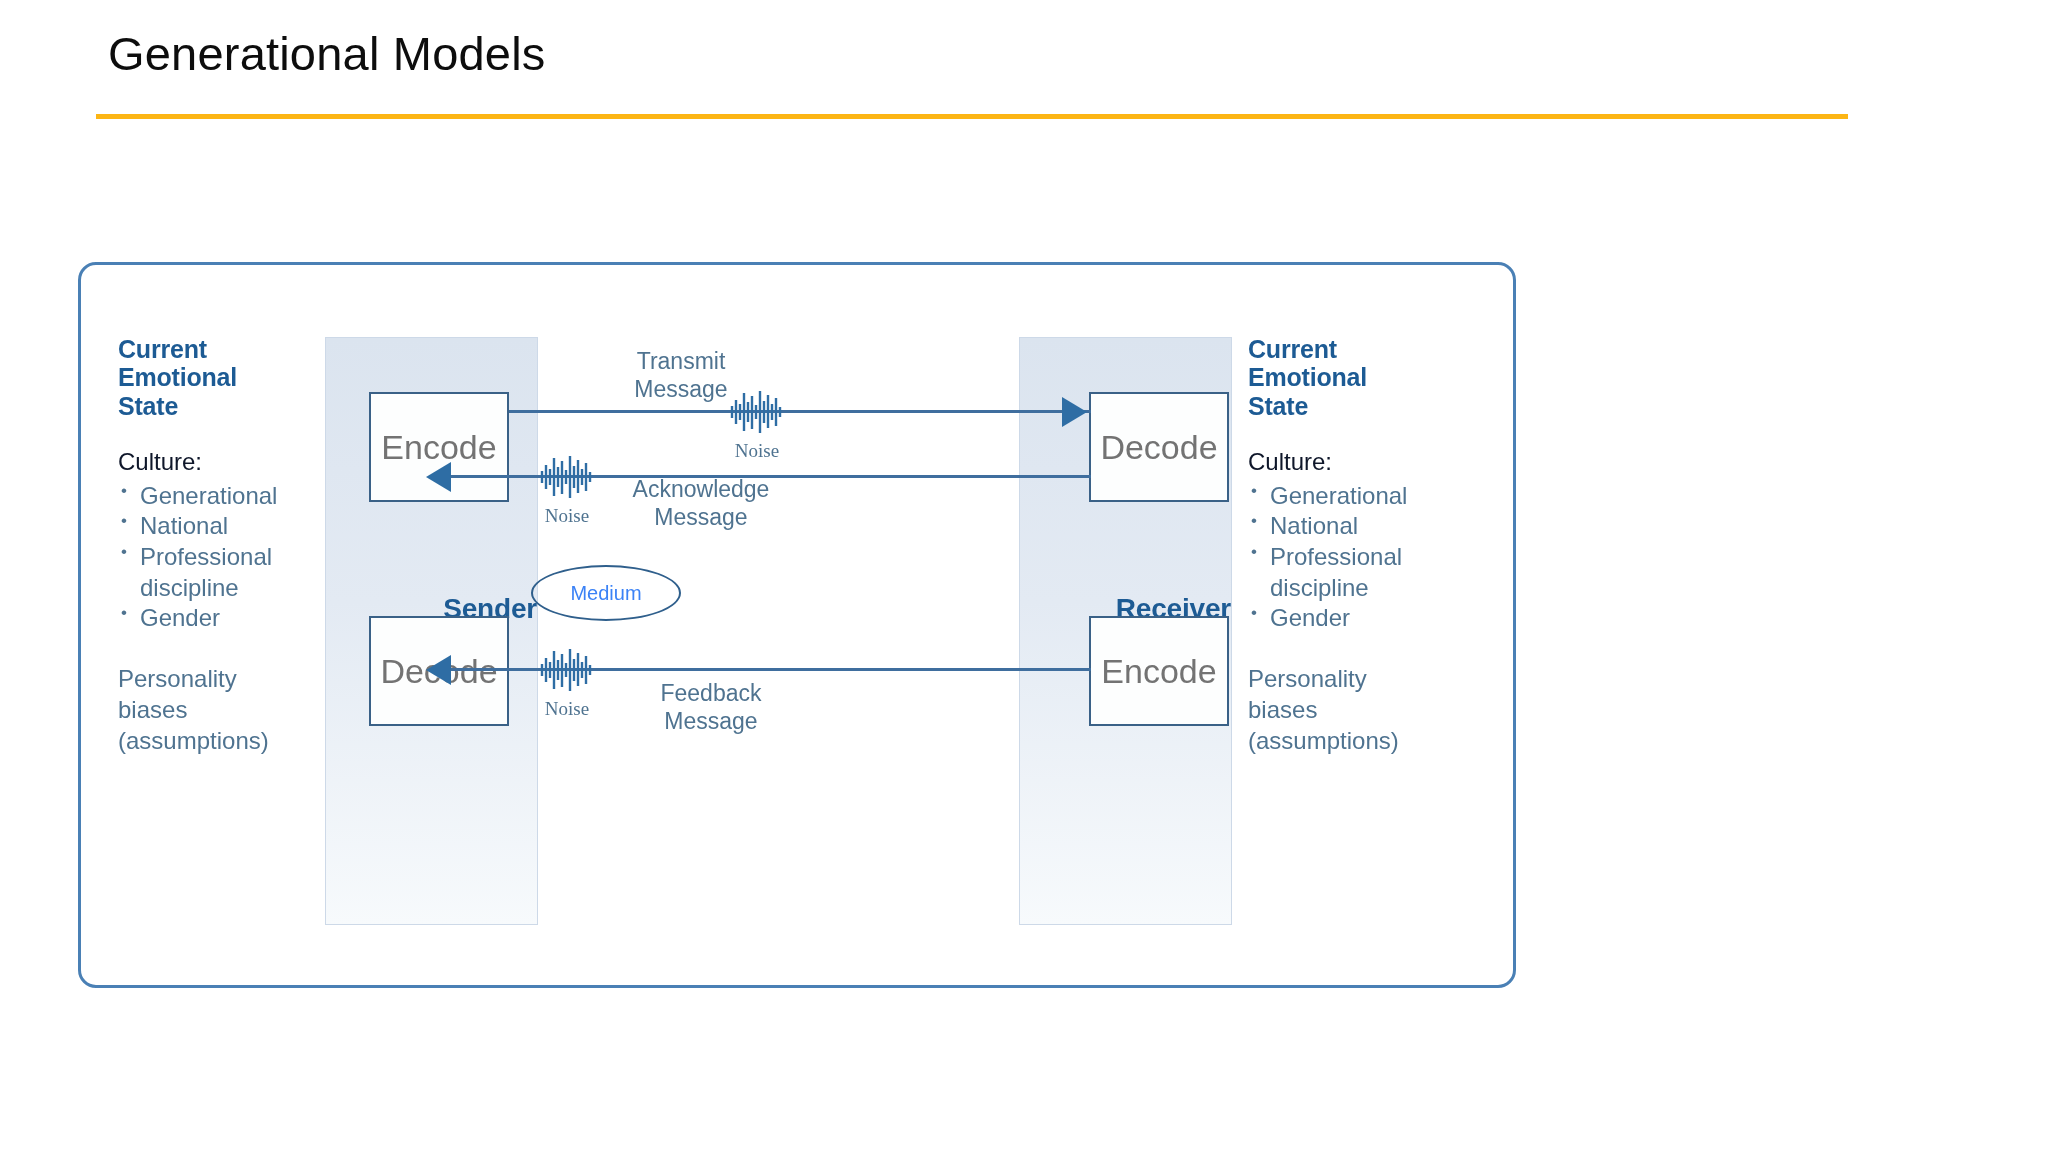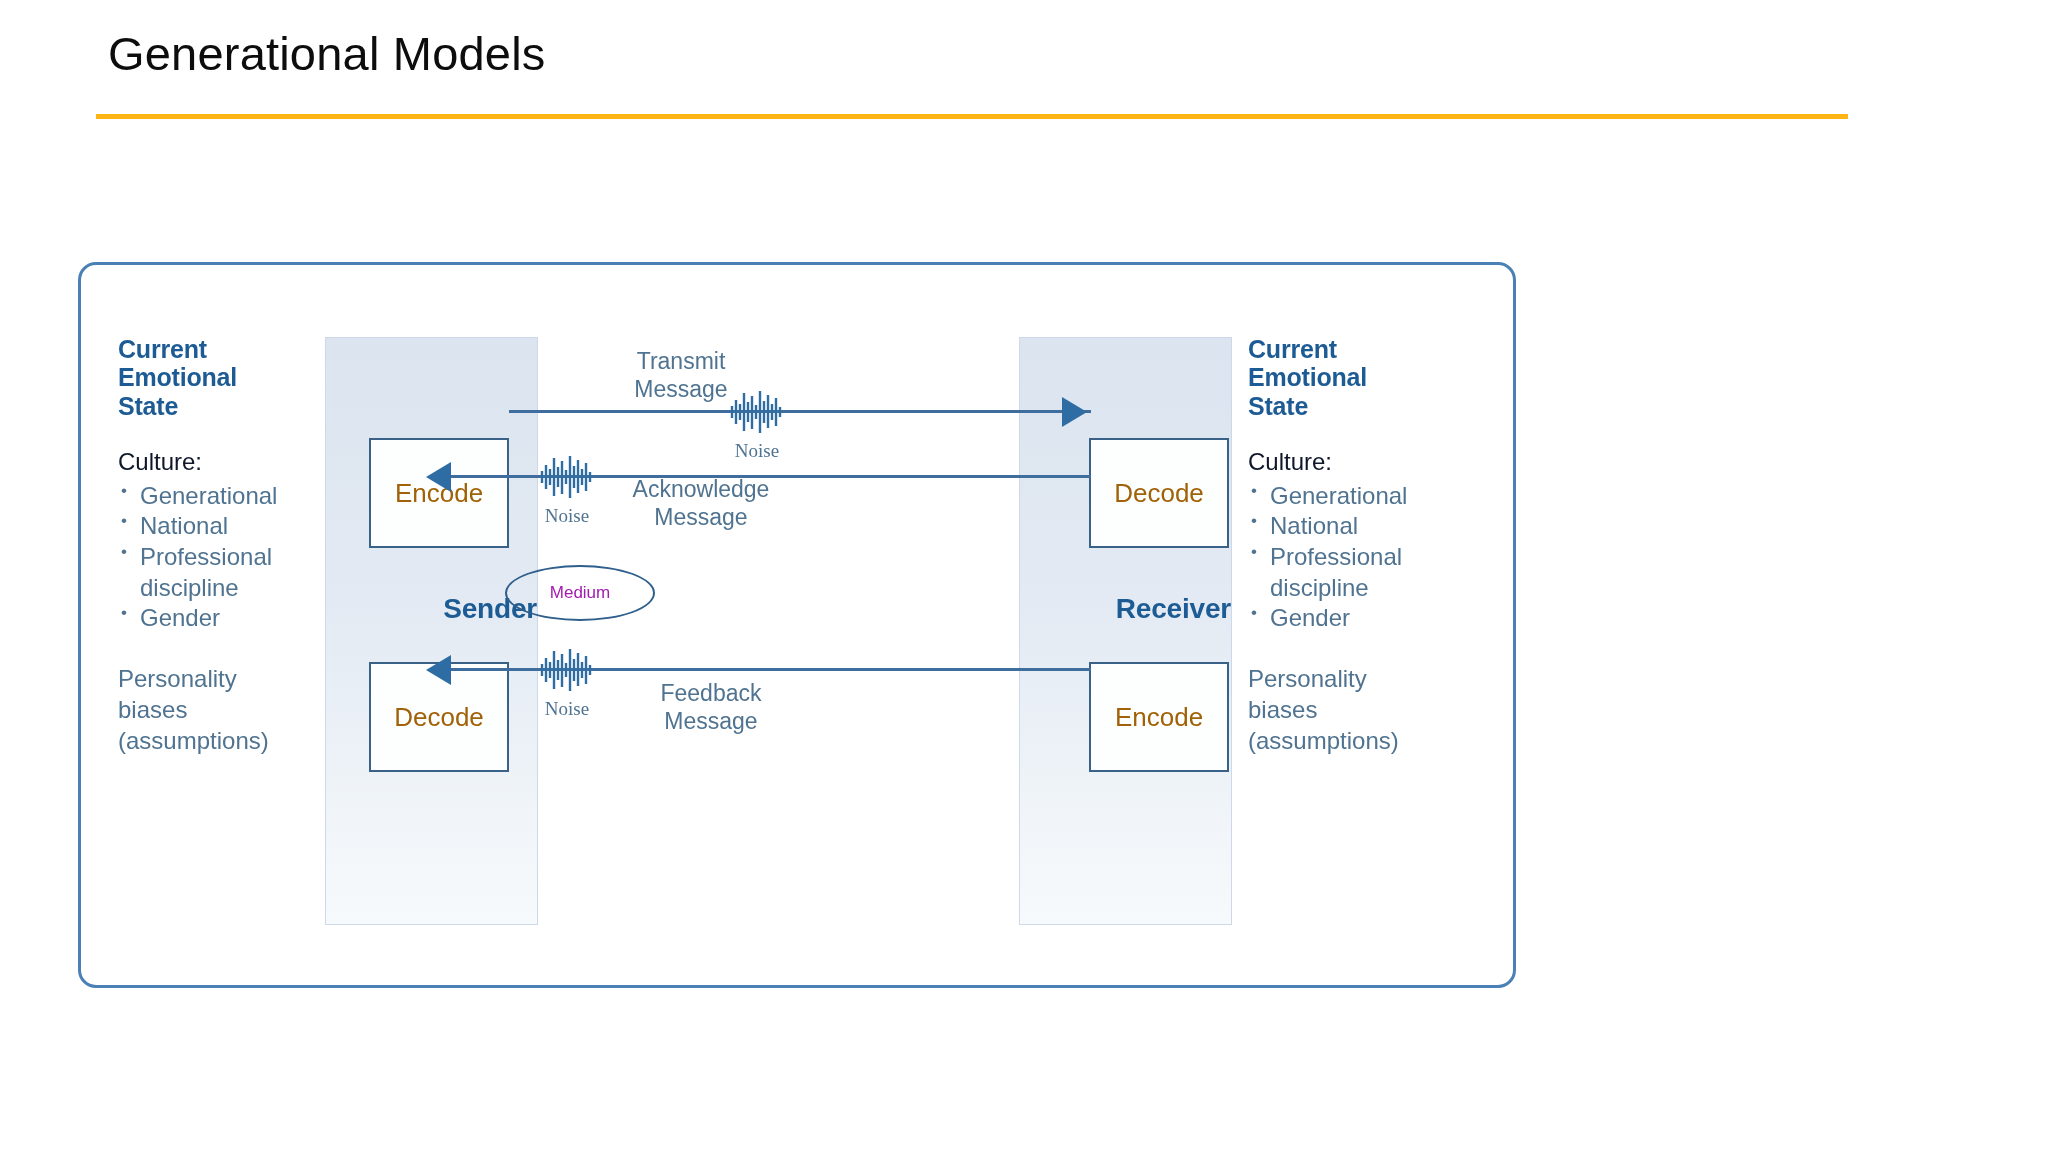--- a/index.html
+++ b/index.html
@@ -142,23 +142,22 @@
   .codec-box {
     position: absolute;
     width: 140px;
     height: 110px;
     background: #fdfefe;
     border: 2px solid #3a6187;
     box-sizing: border-box;
     display: flex;
     align-items: center;
     justify-content: center;
-    font-size: 26px;
-    color: #a16207;
-    margin-top: 46px;
+    font-size: 34px;
+    color: #737373;
   }
   #box-sender-encode   { left: 288px;  top: 127px; }
   #box-sender-decode   { left: 288px;  top: 351px; }
   #box-receiver-encode { left: 1008px; top: 351px; }
   #box-receiver-decode { left: 1008px; top: 127px; }
 
   
   .conn-line {
     position: absolute;
     height: 3px;
@@ -210,32 +209,32 @@
     text-align: center;
     white-space: nowrap;
   }
   #label-transmit    { left: 470px; top: 82px;  width: 260px; }
   #label-acknowledge { left: 470px; top: 210px; width: 300px; }
   #label-feedback    { left: 500px; top: 414px; width: 260px; }
 
   
   #medium-ellipse {
     position: absolute;
-    left: 424px;
+    left: 450px;
     top: 300px;
     width: 150px;
     height: 56px;
     border: 2px solid #2f5f8c;
     border-radius: 50%;
     background: transparent;
     display: flex;
     align-items: center;
     justify-content: center;
-    font-size: 17px;
-    color: #a21caf;
+    font-size: 20px;
+    color: #3b82f6;
     box-sizing: border-box;
   }
 </style>
 </head>
 <body>
 
 <div id="slide-title">Generational Models</div>
 <div id="title-rule"></div>
 
 <div id="diagram-frame">

